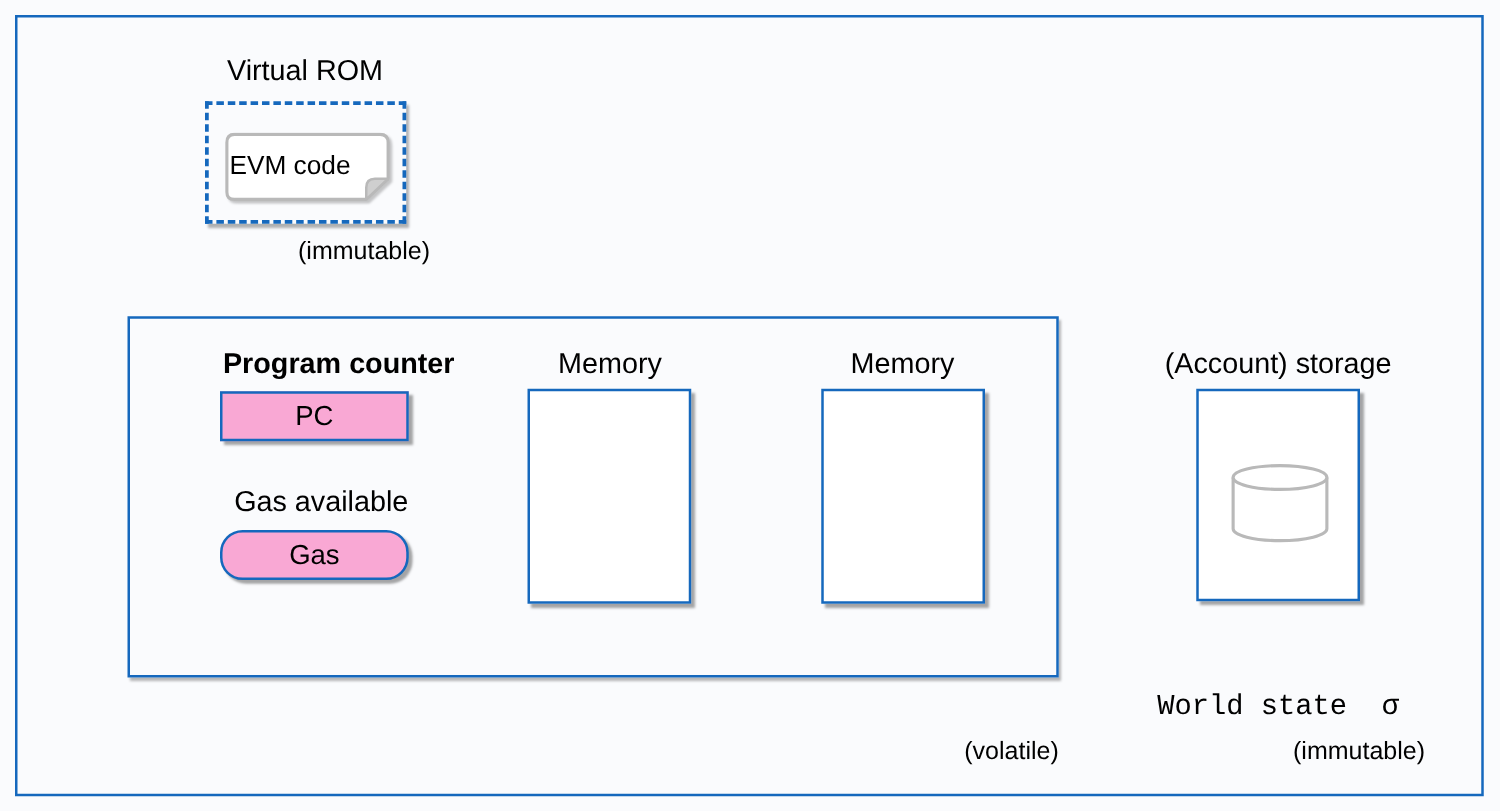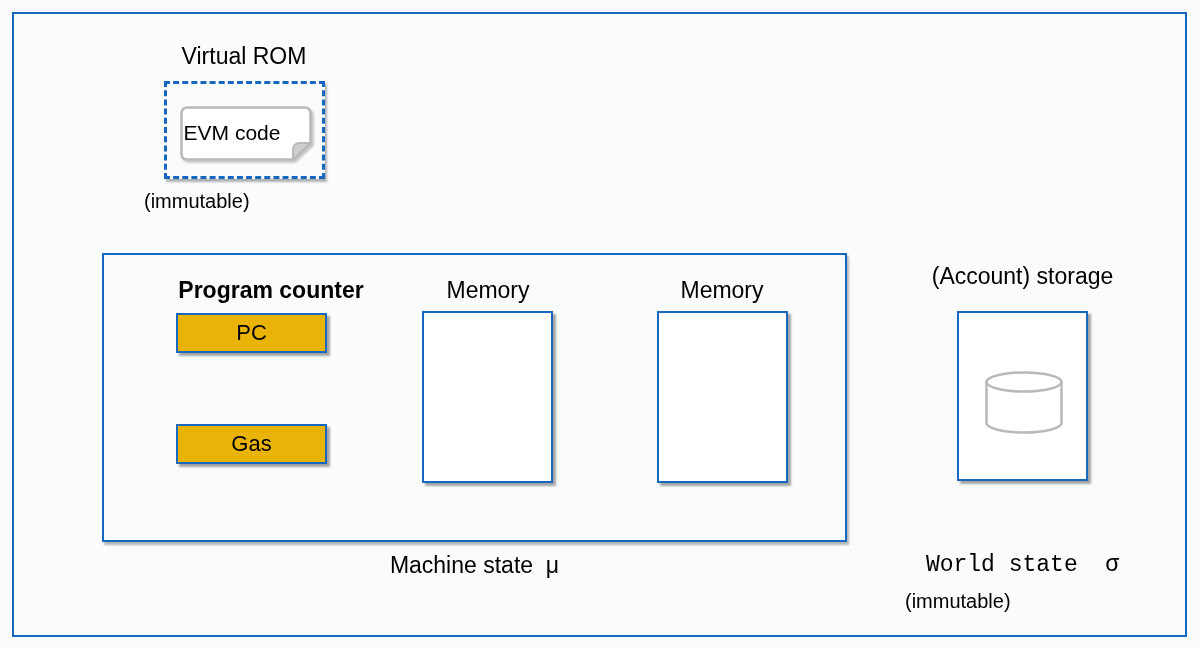--- a/index.html
+++ b/index.html
@@ -34,28 +34,28 @@
     background:var(--bg);
     box-shadow:2px 3px 2px rgba(0,0,0,0.28);
   }
   .label{
     text-align:center;
     font-size:23px;
     line-height:24px;
     white-space:nowrap;
   }
   .sublabel{
-    text-align:left;
+    text-align:right;
     font-size:20px;
     line-height:22px;
     white-space:nowrap;
   }
   .smallbox{
     border:2.5px solid var(--accent);
-    background:#eab308;
+    background:#f9a8d4;
     box-sizing:border-box;
     box-shadow:3px 3px 2px rgba(0,0,0,0.35);
     display:flex;
     align-items:center;
     justify-content:center;
     font-size:22px;
   }
   .tallbox{
     border:2.5px solid var(--accent);
     background:#ffffff;
@@ -101,35 +101,36 @@
 
   <div class="abs sublabel" style="left:144px; top:190px; width:200px;">(immutable)</div>
 
   <div class="abs frame machine-box"></div>
 
   <div class="abs label" style="left:151px; top:278px; width:240px;font-weight:bold;">Program counter</div>
   <div class="abs smallbox" style="left:176px; top:313px; width:151px; height:40px;">
     <span>PC</span>
   </div>
 
-  <div class="abs smallbox" style="left:176px; top:424px; width:151px; height:40px;">
+  <div class="abs label" style="left:137px; top:389px; width:240px;">Gas available</div>
+  <div class="abs smallbox" style="left:176px; top:424px; width:151px; height:40px;border-radius:18px;">
     <span>Gas</span>
   </div>
 
   <div class="abs label" style="left:408px; top:278px; width:160px;">Memory</div>
   <div class="abs tallbox" style="left:422px; top:311px; width:131px; height:172px;"></div>
 
   <div class="abs label" style="left:642px; top:278px; width:160px;">Memory</div>
   <div class="abs tallbox" style="left:657px; top:311px; width:131px; height:172px;"></div>
 
-  <div class="abs label" style="left:905px; top:264px; width:235px;">(Account) storage</div>
+  <div class="abs label" style="left:905px; top:278px; width:235px;">(Account) storage</div>
   <div class="abs tallbox" style="left:957px; top:311px; width:131px; height:170px;"></div>
   <svg class="abs cyl-wrap" width="80" height="64" viewBox="0 0 80 64">
     <path d="M2.5,11 L2.5,52 A37.5,9.5 0 0 0 77.5,52 L77.5,11" fill="#ffffff" stroke="#b9b9b9" stroke-width="2.5"></path>
     <ellipse cx="40" cy="11" rx="37.5" ry="9.5" fill="#ffffff" stroke="#b9b9b9" stroke-width="2.5"></ellipse>
   </svg>
 
-  <div class="abs label" style="left:102px; top:553px; width:745px;">Machine state &nbsp;μ</div>
+  <div class="abs sublabel" style="left:102px; top:590px; width:745px;">(volatile)</div>
 
   <div class="abs label" style="left:905px; top:553px; width:235px;font-family:Liberation Mono, monospace;">World state &nbsp;σ</div>
   <div class="abs sublabel" style="left:905px; top:590px; width:235px;">(immutable)</div>
 
 </div>
 
 </body></html>

